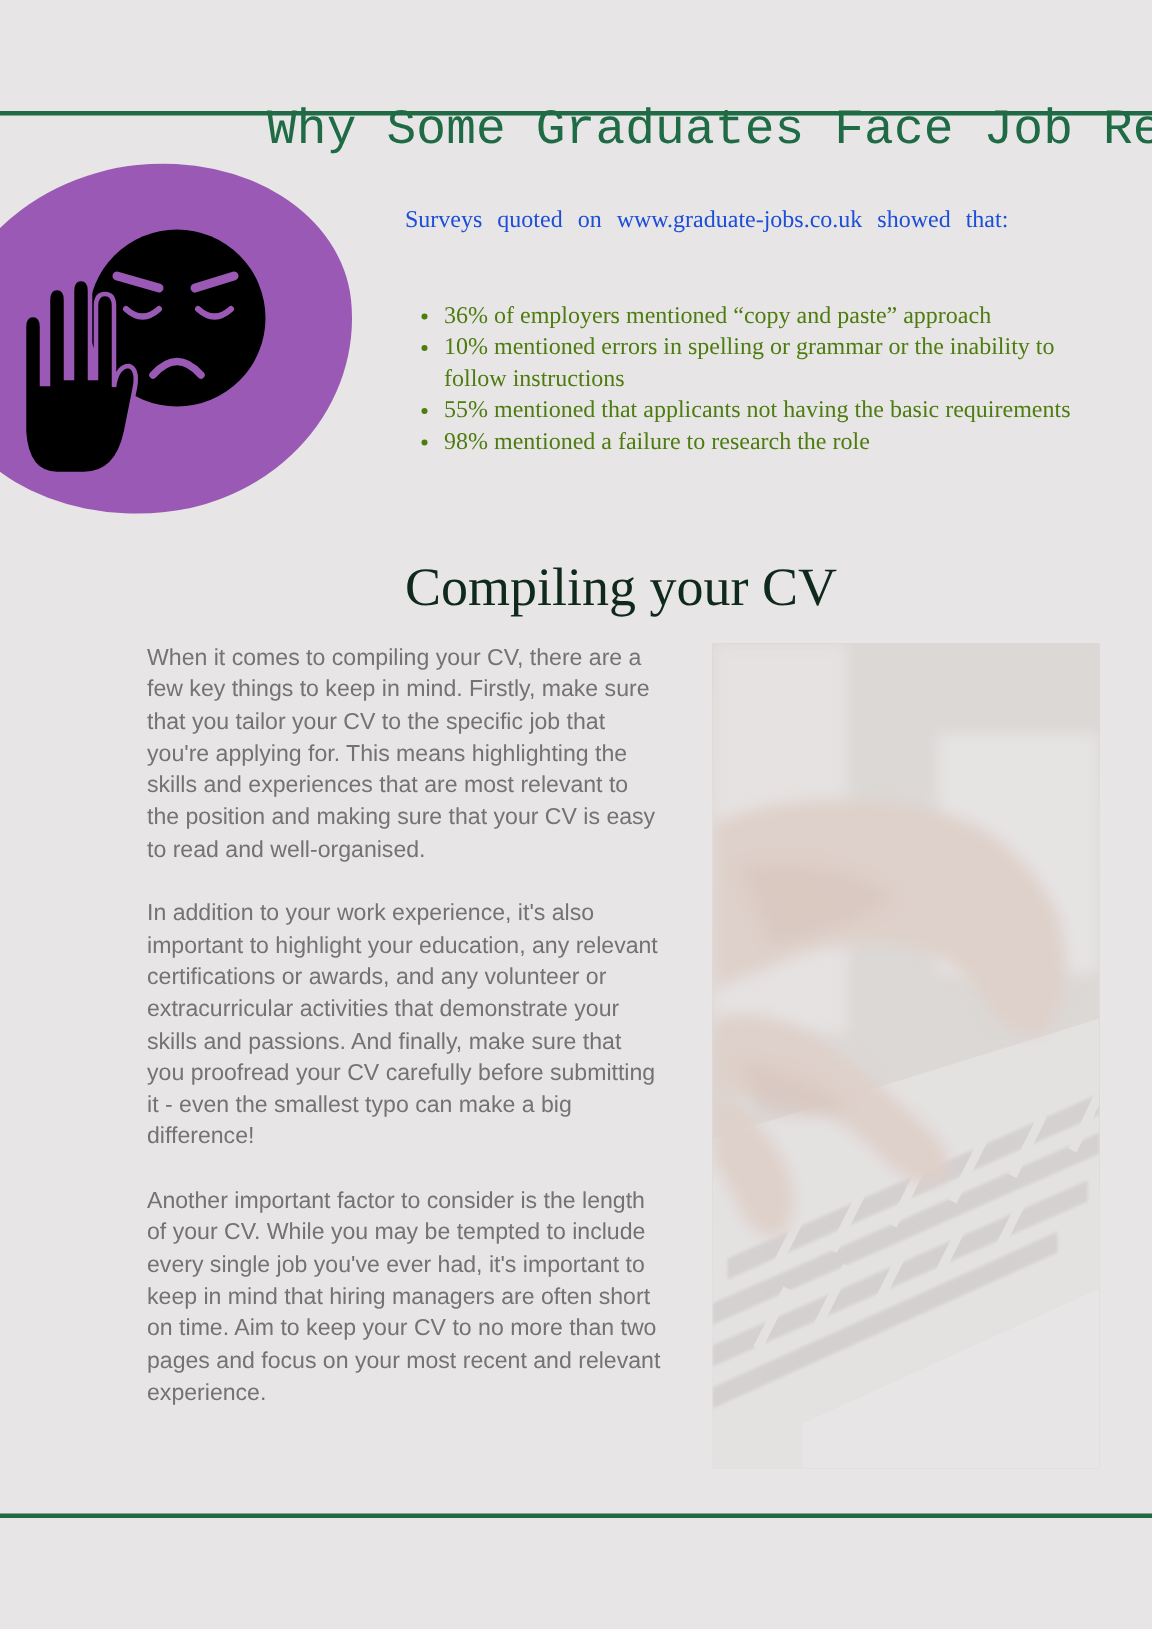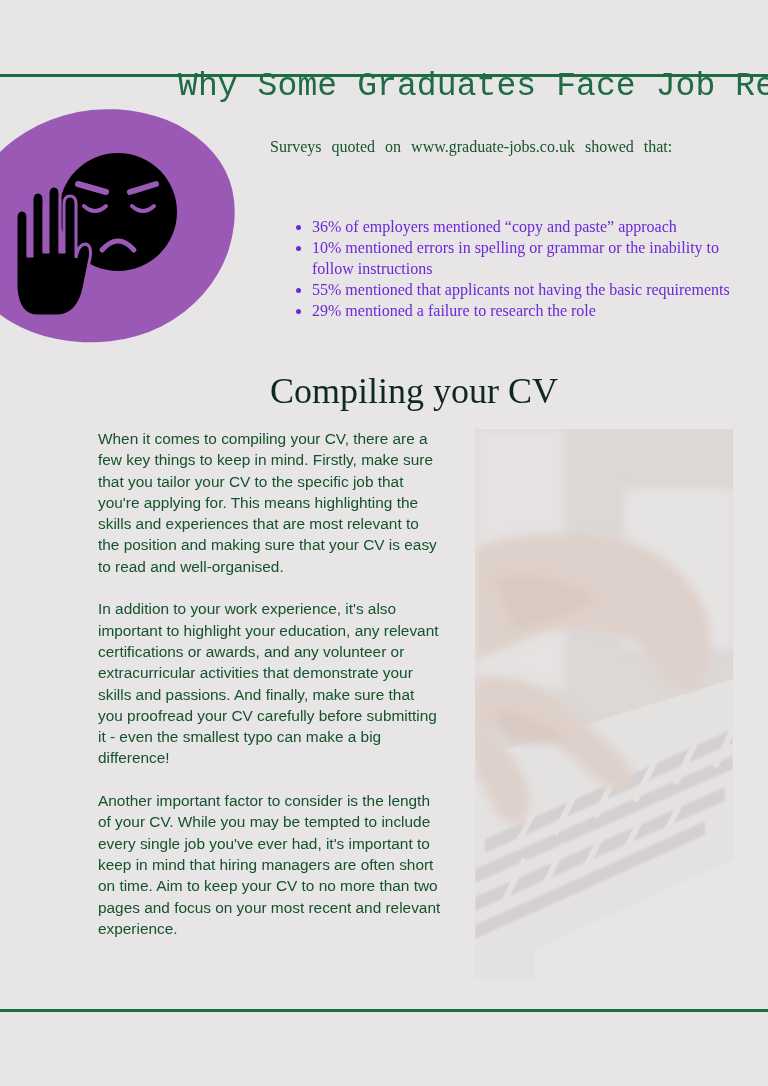--- a/index.html
+++ b/index.html
@@ -56,35 +56,35 @@
     }
     .survey-intro {
       position: absolute;
       left: 270px;
       top: 136px;
       width: 412px;
       margin: 0;
       font-family: "Liberation Serif", serif;
       font-size: 16px;
       line-height: 21px;
-      color: #14532d;
+      color: #1d4ed8;
       text-align: justify;
       word-spacing: 6px;
     }
     .stats {
       position: absolute;
       left: 278px;
       top: 200px;
       width: 420px;
-      margin: 16px;
+      margin: 0;
       padding: 0 0 0 18px;
       font-family: "Liberation Serif", serif;
       font-size: 16px;
       line-height: 21px;
-      color: #6d28d9;
+      color: #4d7c0f;
     }
     .stats li { margin: 0; padding-left: 0; }
 
     .section-title {
       position: absolute;
       left: 0;
       width: 768px;
       top: 370px;
       margin: 0;
       text-align: center;
@@ -96,21 +96,21 @@
     }
 
     .body-text {
       position: absolute;
       left: 98px;
       top: 428px;
       width: 345px;
       font-family: "Liberation Sans", sans-serif;
       font-size: 15.4px;
       line-height: 21.3px;
-      color: #14532d;
+      color: #737373;
     }
     .body-text p { margin: 0 0 21.3px 0; }
 
     .photo {
       position: absolute;
       left: 475px;
       top: 429px;
       width: 258px;
       height: 550px;
       overflow: hidden;
@@ -143,21 +143,21 @@
 </div>
 
 <h1 class="headline">Why Some Graduates Face Job Rejection?*</h1>
 
 <p class="survey-intro">Surveys quoted on www.graduate-jobs.co.uk showed that:</p>
 
 <ul class="stats">
   <li>36% of employers mentioned “copy and paste” approach</li>
   <li>10% mentioned errors in spelling or grammar or the inability to follow instructions</li>
   <li>55% mentioned that applicants not having the basic requirements</li>
-  <li>29% mentioned a failure to research the role</li>
+  <li>98% mentioned a failure to research the role</li>
 </ul>
 
 <h2 class="section-title">Compiling your CV</h2>
 
 <div class="body-text">
   <p>When it comes to compiling your CV, there are a few key things to keep in mind. Firstly, make sure that you tailor your CV to the specific job that you're applying for. This means highlighting the skills and experiences that are most relevant to the position and making sure that your CV is easy to read and well-organised.</p>
   <p>In addition to your work experience, it's also important to highlight your education, any relevant certifications or awards, and any volunteer or extracurricular activities that demonstrate your skills and passions. And finally, make sure that you proofread your CV carefully before submitting it - even the smallest typo can make a big difference!</p>
   <p>Another important factor to consider is the length of your CV. While you may be tempted to include every single job you've ever had, it's important to keep in mind that hiring managers are often short on time. Aim to keep your CV to no more than two pages and focus on your most recent and relevant experience.</p>
 </div>
 

